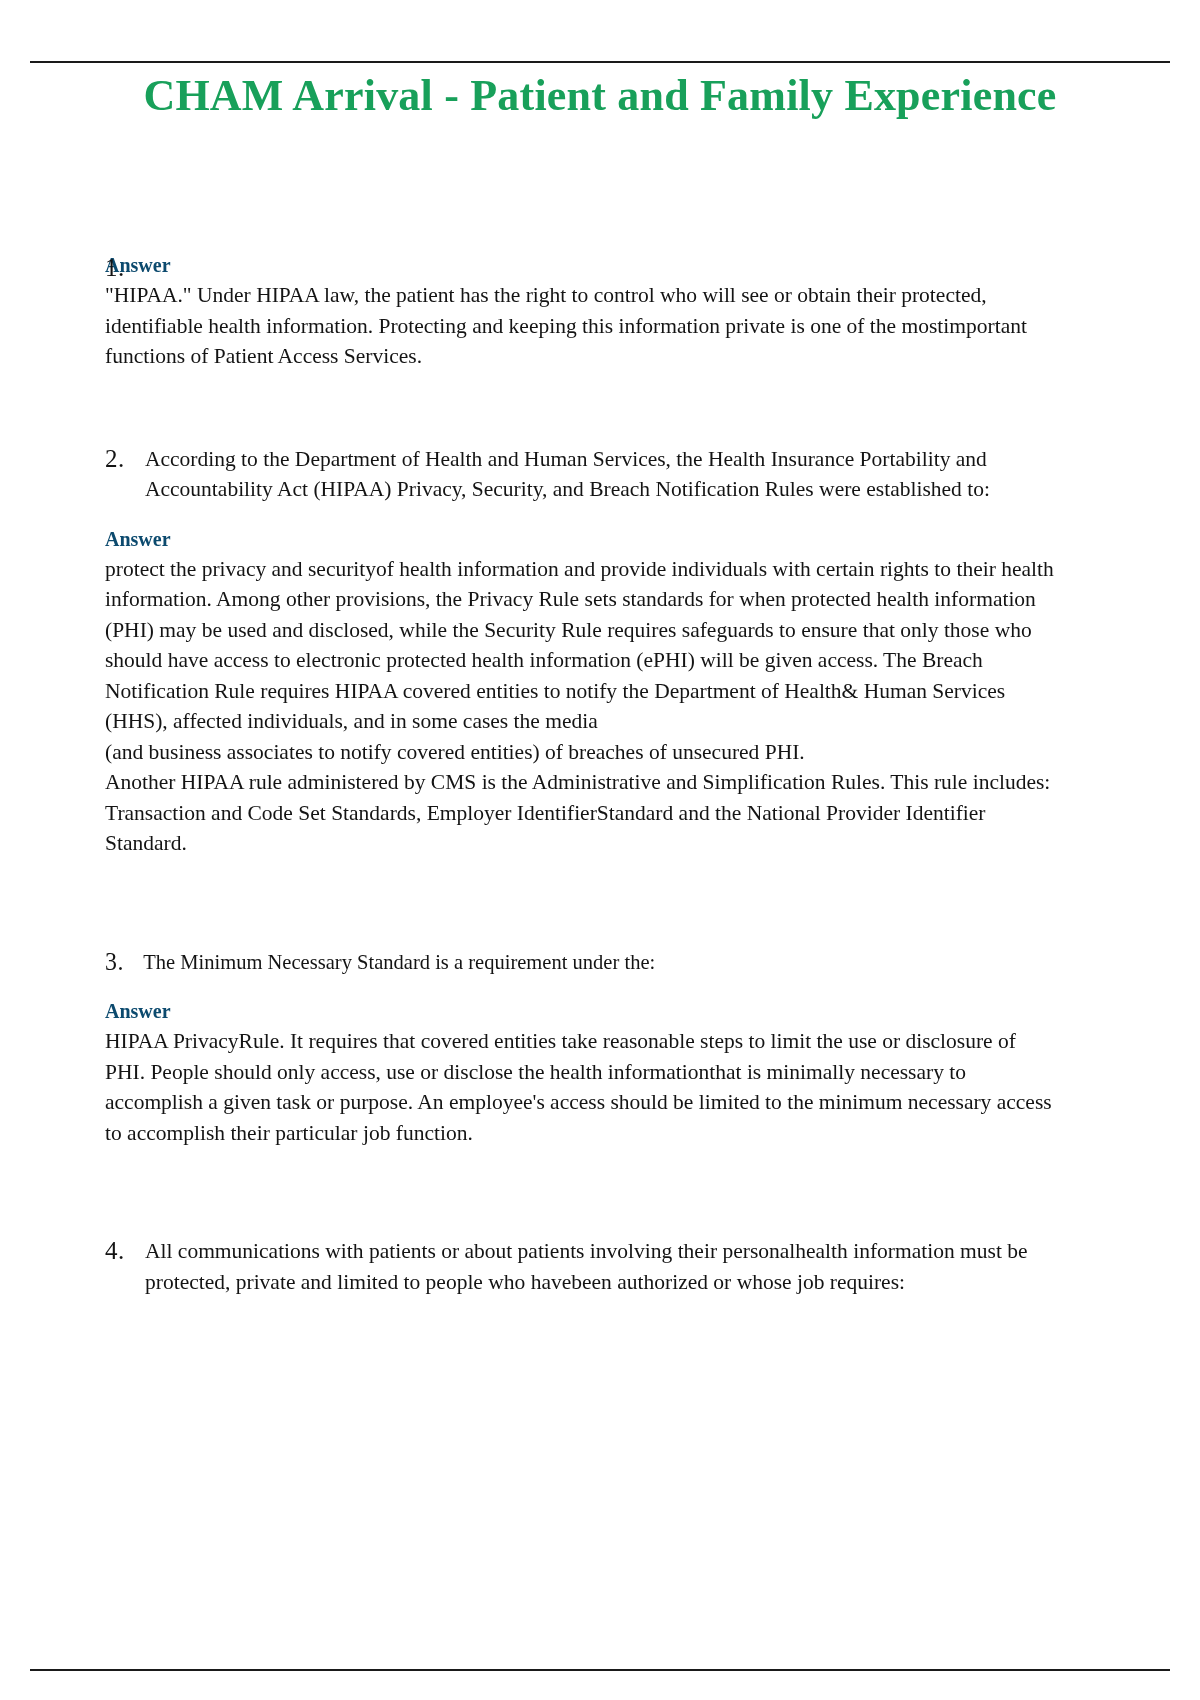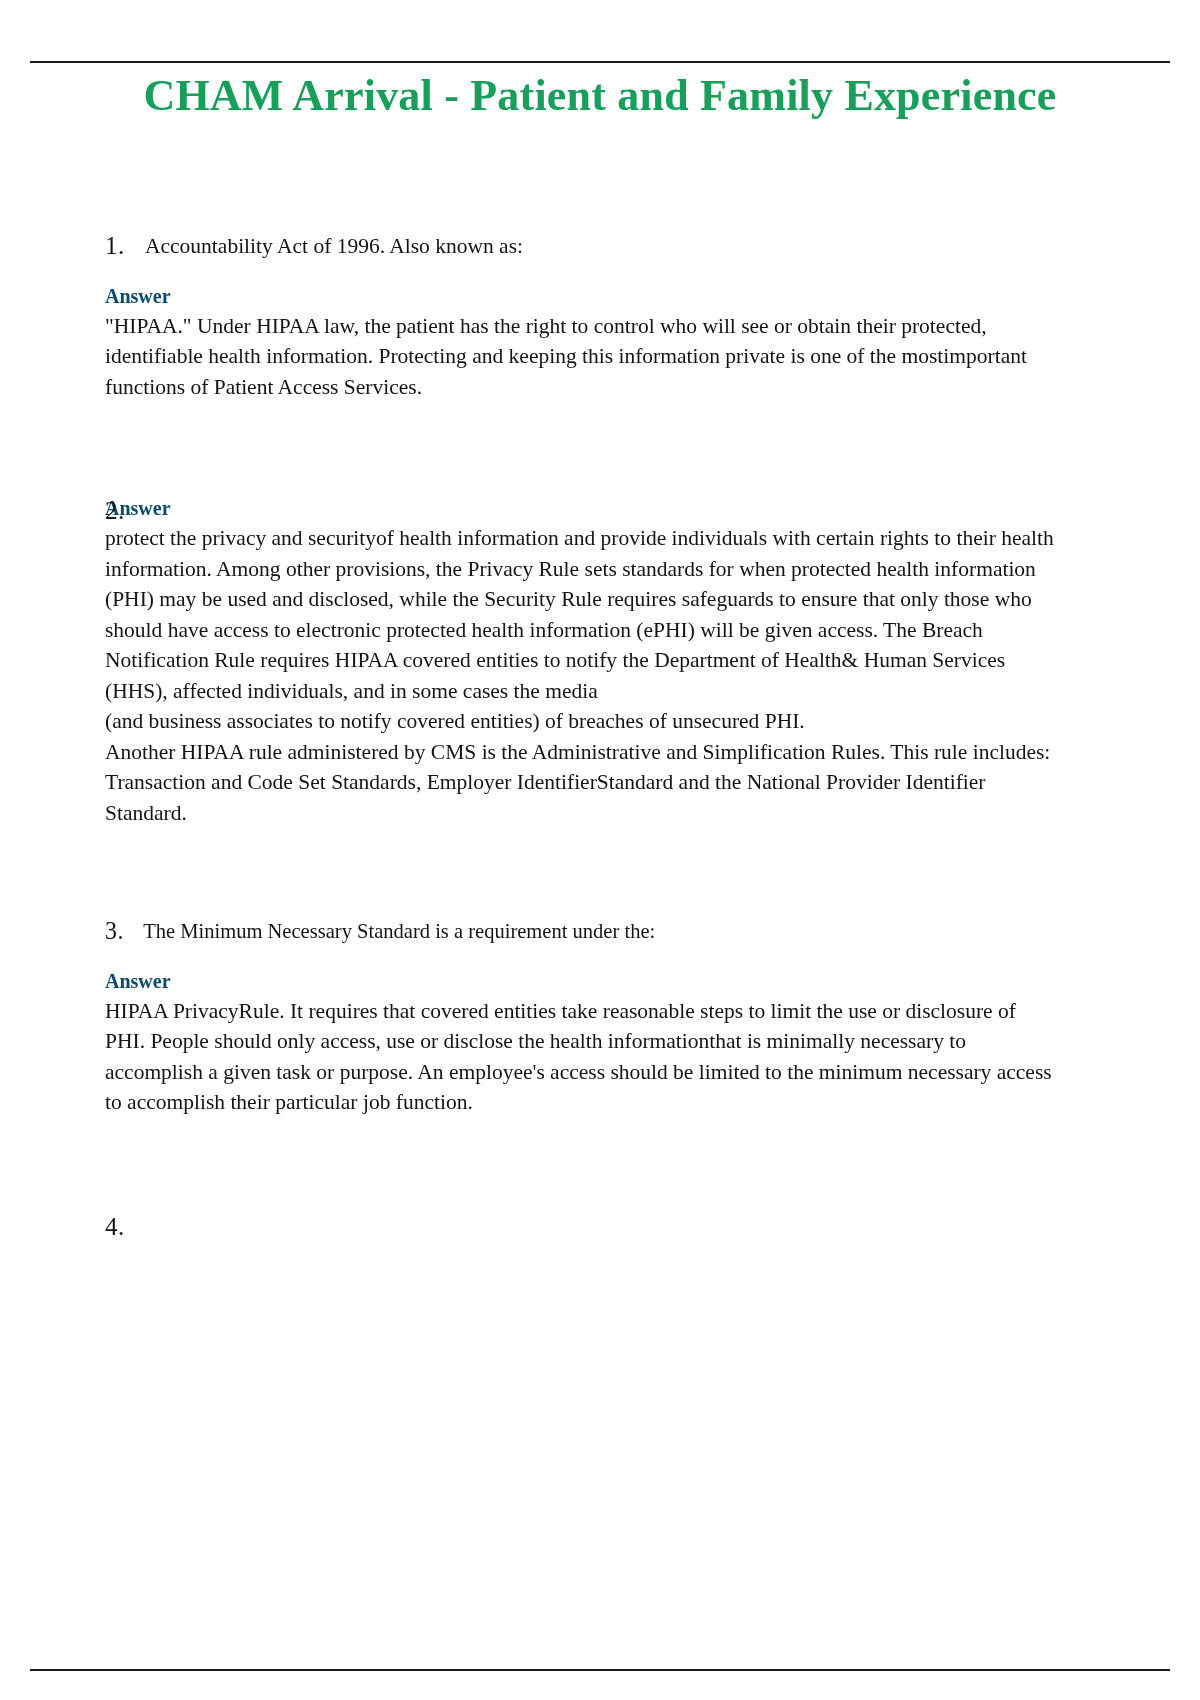--- a/index.html
+++ b/index.html
@@ -113,31 +113,31 @@
   <div class="rule-top"></div>
   <div class="rule-bottom"></div>
 
   <div class="doc-title">CHAM Arrival - Patient and Family Experience</div>
 
   <div class="content">
 
     <div class="qa-block">
       <p class="question">
         <span class="qnum">1.</span>
-        <span>Accountability Act of 1996. Also known as:</span>
       </p>
       <div class="answer-label">Answer</div>
       <p class="answer-body">"HIPAA." Under HIPAA law, the patient has the right to control who will see or obtain their protected, identifiable health information. Protecting and keeping this information private is one of the mostimportant functions of Patient Access Services.</p>
     </div>
 
     <div class="gap-md"></div>
 
     <div class="qa-block">
       <p class="question">
         <span class="qnum">2.</span>
+        <span>According to the Department of Health and Human Services, the Health Insurance Portability and Accountability Act (HIPAA) Privacy, Security, and Breach Notification Rules were established to:</span>
       </p>
       <div class="answer-label">Answer</div>
       <p class="answer-body">protect the privacy and securityof health information and provide individuals with certain rights to their health information. Among other provisions, the Privacy Rule sets standards for when protected health information (PHI) may be used and disclosed, while the Security Rule requires safeguards to ensure that only those who should have access to electronic protected health information (ePHI) will be given access. The Breach Notification Rule requires HIPAA covered entities to notify the Department of Health&amp; Human Services (HHS), affected individuals, and in some cases the media
 (and business associates to notify covered entities) of breaches of unsecured PHI.
 Another HIPAA rule administered by CMS is the Administrative and Simplification Rules. This rule includes: Transaction and Code Set Standards, Employer IdentifierStandard and the National Provider Identifier Standard.</p>
     </div>
 
     <div class="gap-lg"></div>
 
     <div class="qa-block">
@@ -147,17 +147,18 @@
       </p>
       <div class="answer-label">Answer</div>
       <p class="answer-body">HIPAA PrivacyRule. It requires that covered entities take reasonable steps to limit the use or disclosure of PHI. People should only access, use or disclose the health informationthat is minimally necessary to accomplish a given task or purpose. An employee's access should be limited to the minimum necessary access to accomplish their particular job function.</p>
     </div>
 
     <div class="gap-lg"></div>
 
     <div class="qa-block">
       <p class="question">
         <span class="qnum">4.</span>
+        <span>All communications with patients or about patients involving their personalhealth information must be protected, private and limited to people who havebeen authorized or whose job requires:</span>
       </p>
     </div>
 
   </div>
 </div>
 
 </body></html>

